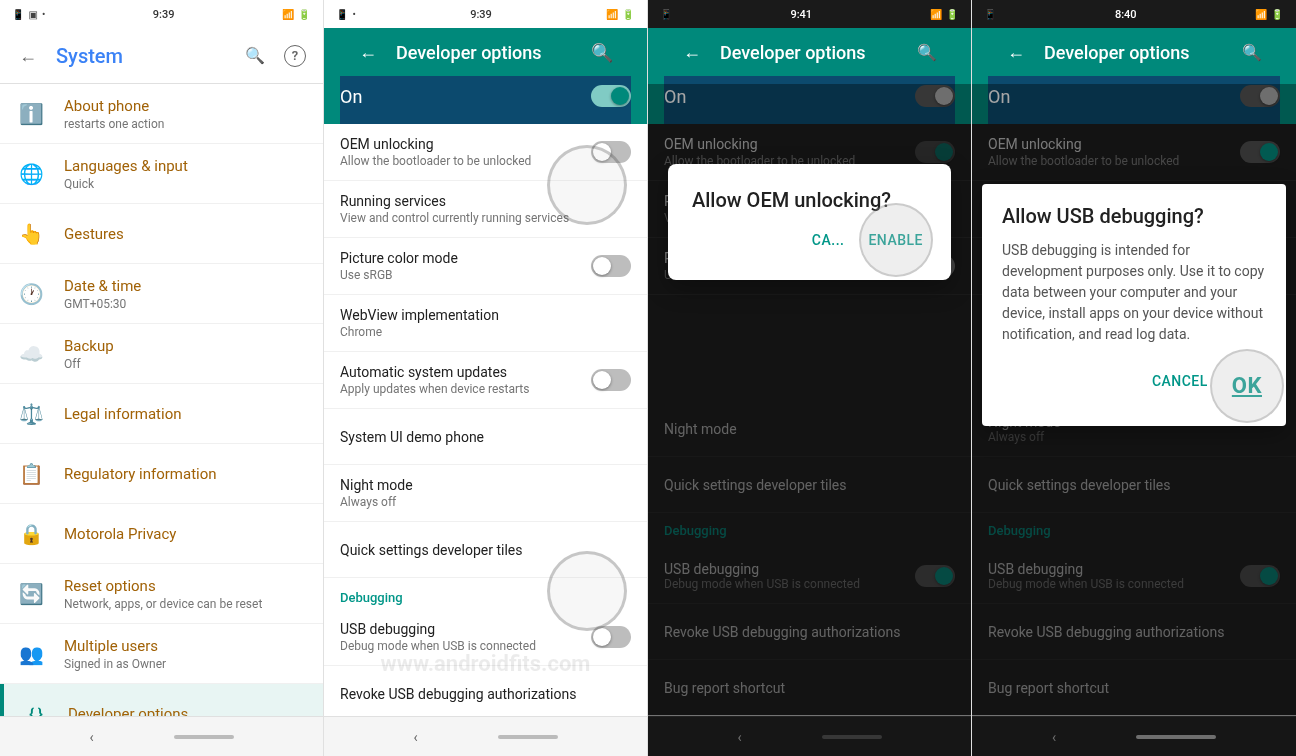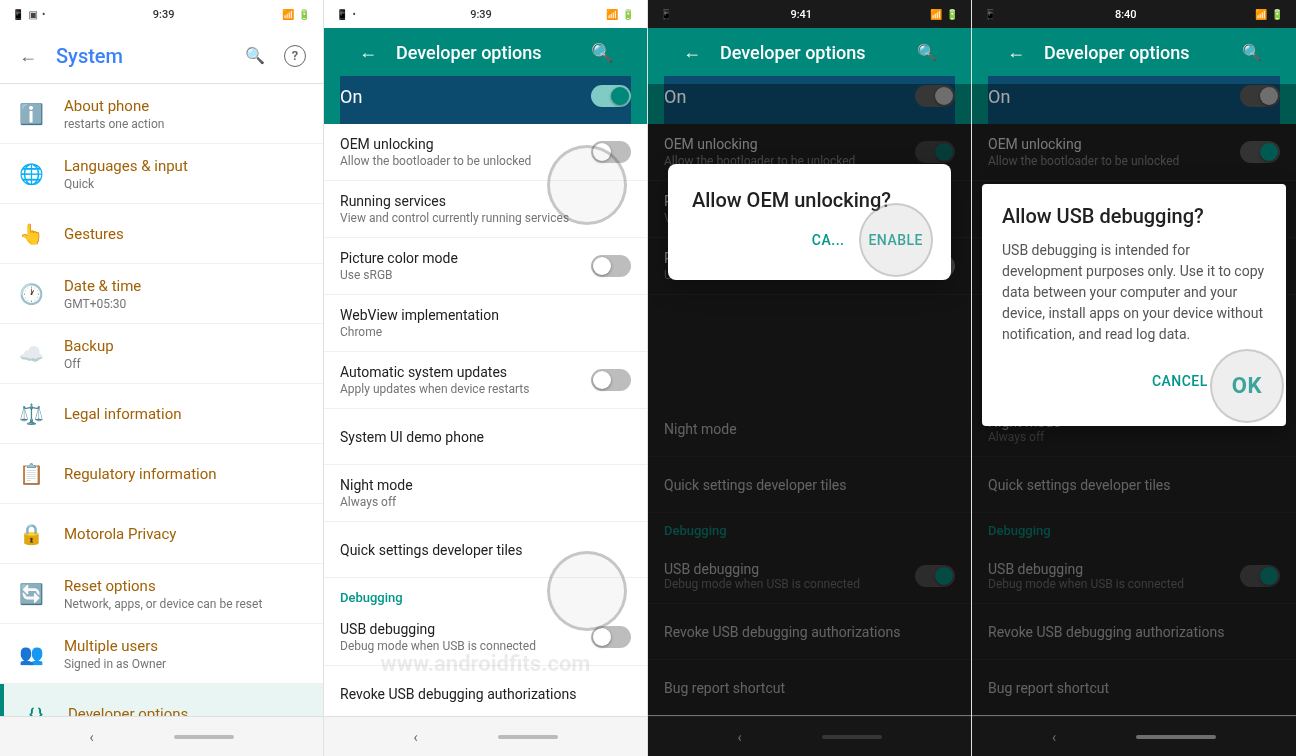--- a/index.html
+++ b/index.html
@@ -626,21 +626,21 @@
       <div style="color:#ccc; font-size:14px;">Bug report shortcut</div>
     </div>
   </div>
 
   <div class="dialog-overlay" style="top:84px;">
     <div class="dialog" style="position:absolute; top:100px; left:10px; right:10px; width:auto; background:#fff; border-radius:4px; padding:20px;">
       <div class="dialog-title">Allow USB debugging?</div>
       <div class="dialog-body">USB debugging is intended for development purposes only. Use it to copy data between your computer and your device, install apps on your device without notification, and read log data.</div>
       <div class="dialog-actions">
         <div class="dialog-btn">Cancel</div>
-        <div class="dialog-btn dialog-btn-ok dialog-btn-circle" style="position:relative; font-size:22px; font-weight:700; color:#009688;">OK</div>
+        <div class="dialog-btn dialog-btn-ok dialog-btn-circle" style="position:relative; font-size:22px; font-weight:700; color:#009688;text-decoration:underline;">OK</div>
       </div>
     </div>
   </div>
   <div class="nav-bar" style="background:#222; border-top-color:#333; position:absolute; bottom:0; left:0; right:0;">
     <span class="nav-arrow" style="color:#aaa;">‹</span>
     <div class="nav-pill" style="background:#aaa; width:80px;"></div>
   </div>
 </div>
 
 </body></html>

